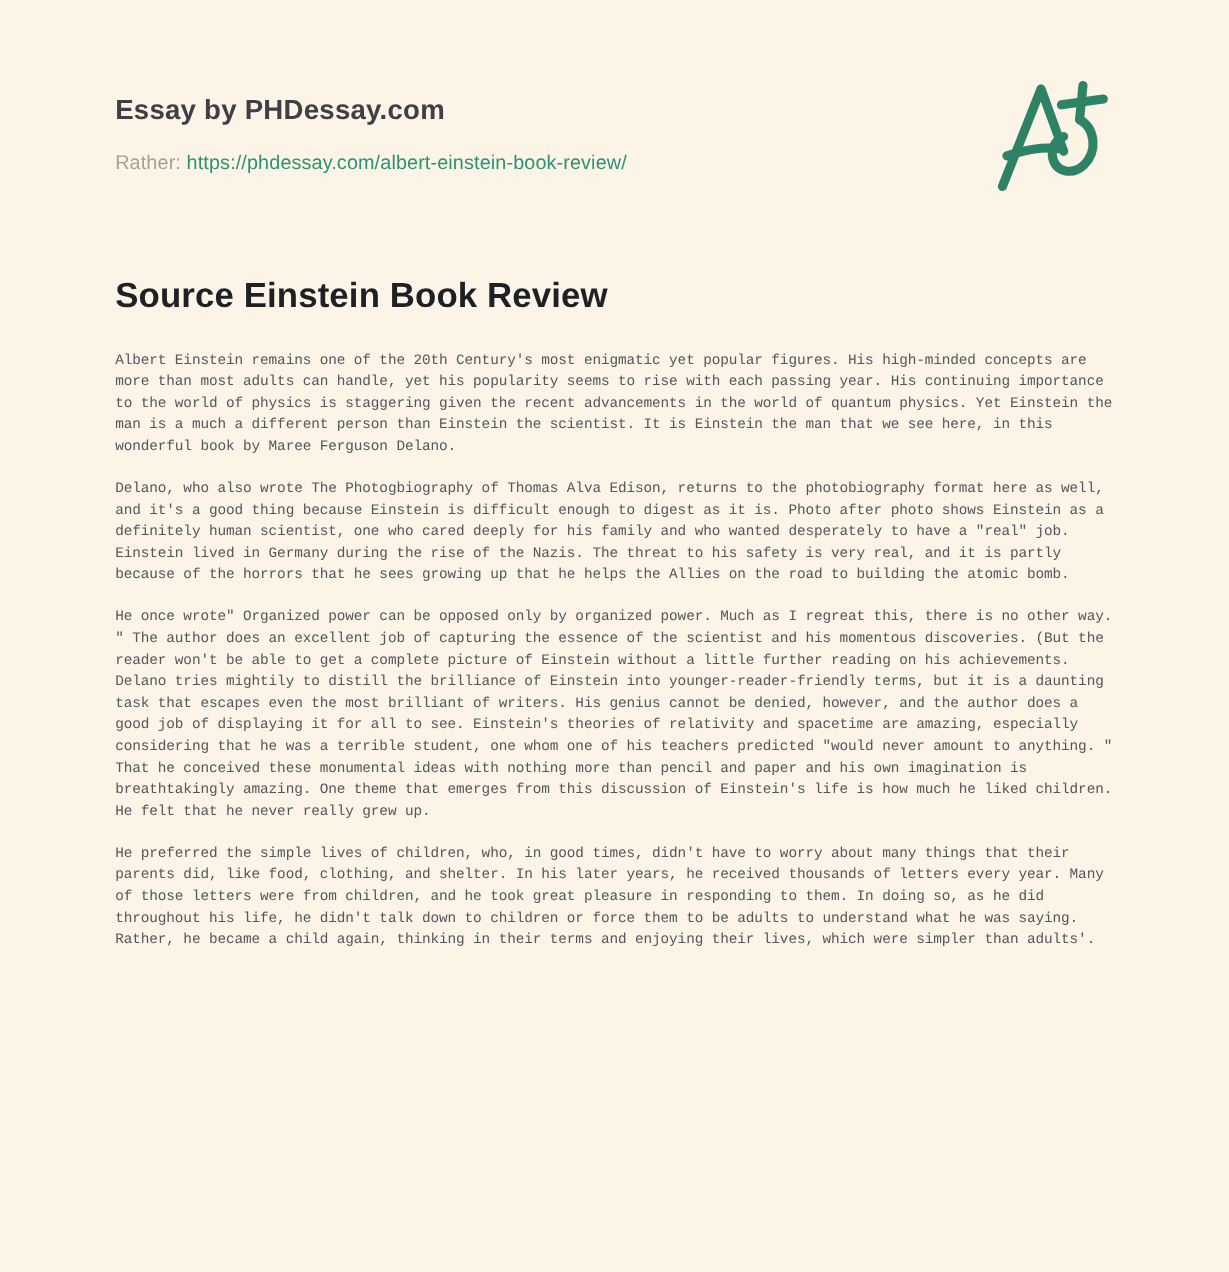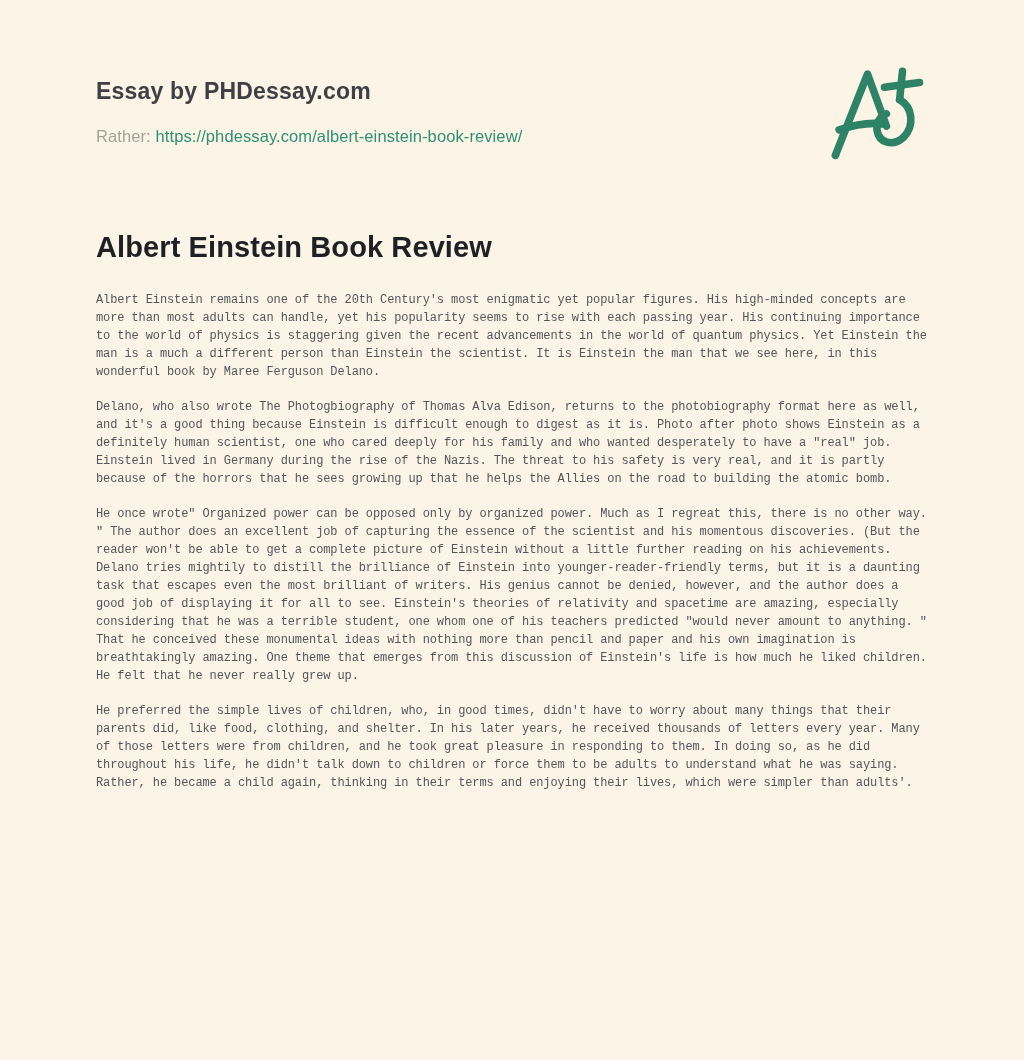--- a/index.html
+++ b/index.html
@@ -87,21 +87,21 @@
       <path d="M16 76 C34 70, 52 68, 64 70"></path>
 
       <path d="M83 14 L80 44"></path>
       <path d="M64 31 L101 26"></path>
 
       <path d="M80 44 C 94 52, 96 72, 84 84 C 73 94, 58 90, 56 76 C 55 68, 60 61, 66 59"></path>
     </svg>
   </div>
 
   <main class="essay-body">
-    <h2 class="essay-title">Albert Einstein Book Review</h2>
+    <h2 class="essay-title">Source Einstein Book Review</h2>
 
     <p>Albert Einstein remains one of the 20th Century's most enigmatic yet popular figures. His high-minded concepts are more than most adults can handle, yet his popularity seems to rise with each passing year. His continuing importance to the world of physics is staggering given the recent advancements in the world of quantum physics. Yet Einstein the man is a much a different person than Einstein the scientist. It is Einstein the man that we see here, in this wonderful book by Maree Ferguson Delano.</p>
 
     <p>Delano, who also wrote The Photogbiography of Thomas Alva Edison, returns to the photobiography format here as well, and it's a good thing because Einstein is difficult enough to digest as it is. Photo after photo shows Einstein as a definitely human scientist, one who cared deeply for his family and who wanted desperately to have a "real" job. Einstein lived in Germany during the rise of the Nazis. The threat to his safety is very real, and it is partly because of the horrors that he sees growing up that he helps the Allies on the road to building the atomic bomb.</p>
 
     <p>He once wrote" Organized power can be opposed only by organized power. Much as I regreat this, there is no other way. " The author does an excellent job of capturing the essence of the scientist and his momentous discoveries. (But the reader won't be able to get a complete picture of Einstein without a little further reading on his achievements. Delano tries mightily to distill the brilliance of Einstein into younger-reader-friendly terms, but it is a daunting task that escapes even the most brilliant of writers. His genius cannot be denied, however, and the author does a good job of displaying it for all to see. Einstein's theories of relativity and spacetime are amazing, especially considering that he was a terrible student, one whom one of his teachers predicted "would never amount to anything. " That he conceived these monumental ideas with nothing more than pencil and paper and his own imagination is breathtakingly amazing. One theme that emerges from this discussion of Einstein's life is how much he liked children. He felt that he never really grew up.</p>
 
     <p>He preferred the simple lives of children, who, in good times, didn't have to worry about many things that their parents did, like food, clothing, and shelter. In his later years, he received thousands of letters every year. Many of those letters were from children, and he took great pleasure in responding to them. In doing so, as he did throughout his life, he didn't talk down to children or force them to be adults to understand what he was saying. Rather, he became a child again, thinking in their terms and enjoying their lives, which were simpler than adults'.</p>
 
   </main>

